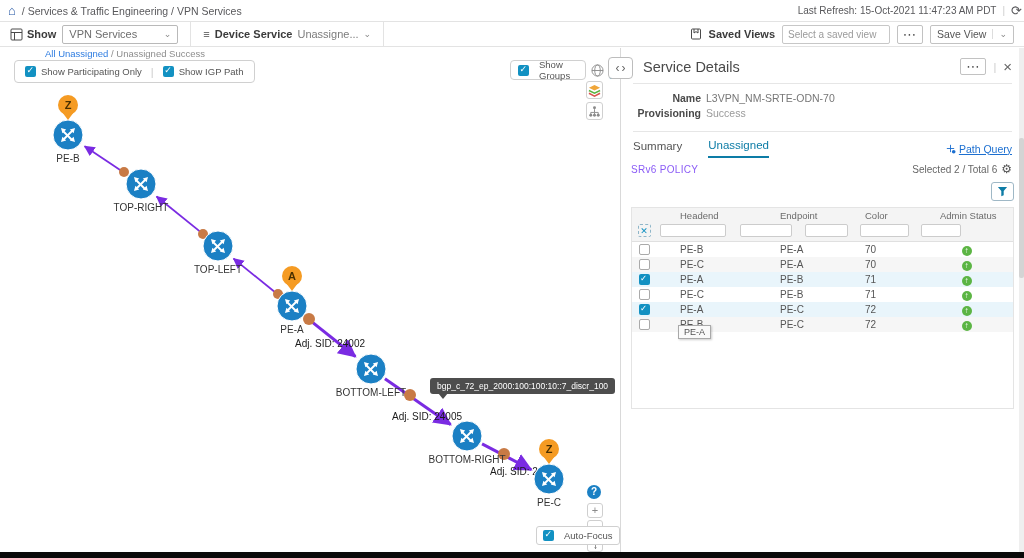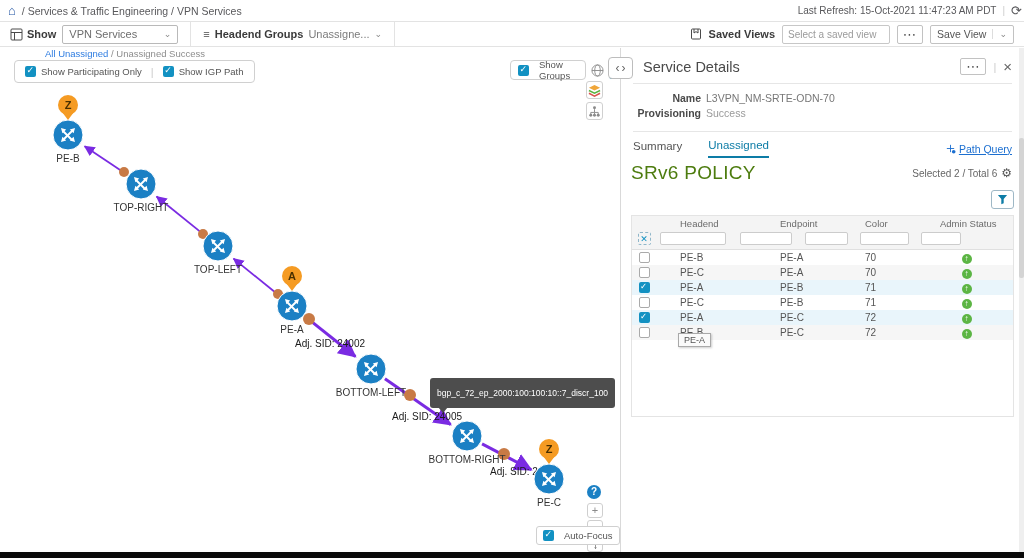--- a/index.html
+++ b/index.html
@@ -48,21 +48,21 @@
   .iconbtn.active { background:#0d7ca6; }
   .iconbtn.boxed { border:1px solid #d0d0d0; }
   .stackbtns { position:absolute; left:586px; top:33px; display:flex; flex-direction:column; gap:3px; }
 
   svg.topo { position:absolute; left:0; top:0; pointer-events:none; }
   .node { position:absolute; width:80px; text-align:center; transform:translate(-40px,-16px); }
   .node .circ { width:32px; height:32px; margin:0 auto; }
   .node .nlabel { font-size:10px; color:#333; margin-top:0px; white-space:nowrap; }
   .pin { position:absolute; left:50%; top:-24px; transform:translateX(-50%); width:20px; height:20px; background:#f59b23; border-radius:50% 50% 50% 50%; text-align:center; font-weight:bold; font-size:11px; color:#4a3000; line-height:20px; z-index:3; }
   .pin:after { content:""; position:absolute; left:50%; top:17px; transform:translateX(-50%); border:6px solid transparent; border-top:8px solid #f59b23; }
-  .map-tooltip { position:absolute; background:#4d4d4d; color:#fff; font-size:8.5px; padding:10px 7px; border-radius:3px; white-space:nowrap; z-index:5; }
+  .map-tooltip { position:absolute; background:#4d4d4d; color:#fff; font-size:8.5px; padding:3px 7px; border-radius:3px; white-space:nowrap; z-index:5; }
   .map-tooltip:after { content:""; position:absolute; left:8px; bottom:-5px; border:5px solid transparent; border-top:6px solid #4d4d4d; border-bottom:0; }
 
   .help-fab { position:absolute; left:587px; top:437px; width:14px; height:14px; border-radius:50%; background:#1b80c4; color:#fff; text-align:center; line-height:14px; font-size:10px; font-weight:bold; cursor:pointer; }
   .zoomstack { position:absolute; left:587px; top:455px; display:flex; flex-direction:column; gap:2px; }
   .zbtn { width:16px; height:15px; border:1px solid #cfcfcf; border-radius:3px; background:#fff; color:#8a8a8a; text-align:center; line-height:13px; font-size:11px; cursor:pointer; }
   .autofocus { position:absolute; left:536px; top:478px; border:1px solid #d0d0d0; border-radius:3px; height:19px; display:flex; align-items:center; padding:0 6px; background:#fff; }
 
   
   .panel { position:relative; width:404px; height:100%; border-left:1px solid #d9d9d9; background:#fff; }
   .collapse-btn { position:absolute; left:-13px; top:9px; width:25px; height:22px; background:#fff; border:1px solid #bdbdbd; border-radius:4px; display:flex; align-items:center; justify-content:center; gap:2px; color:#666; font-size:12px; cursor:pointer; z-index:4; }
@@ -73,21 +73,21 @@
   .fields { padding:8px 12px 9px; }
   .frow { display:flex; margin-bottom:3px; }
   .flabel { width:68px; text-align:right; font-weight:bold; color:#4a4a4a; font-size:10.5px; flex:0 0 auto; }
   .fval { margin-left:5px; font-size:10.5px; color:#777; }
   .fval.dim { color:#9a9a9a; }
   .tabs { display:flex; align-items:center; border-top:1px solid #e6e6e6; margin:0 12px; padding-top:7px; }
   .tab { font-size:11.5px; color:#555; margin-right:26px; padding-bottom:5px; cursor:pointer; }
   .tab.active { color:#0d7ca6; border-bottom:2px solid #0d7ca6; }
   .pathq { margin-left:auto; color:#1c6fd0; font-size:10.5px; display:flex; align-items:center; gap:3px; cursor:pointer;text-decoration:underline; }
   .sect { display:flex; align-items:center; padding:4px 12px 0 10px; }
-  .sect-title { font-size:19px; color:#4d7c0f; letter-spacing:0.3px; }
+  .sect-title { font-size:10px; color:#8b5cf6; letter-spacing:0.3px; }
   .sect .right { margin-left:auto; display:flex; align-items:center; gap:4px; font-size:10px; color:#666; }
   .gear { color:#555; font-size:12px; cursor:pointer; }
   .filterrow { display:flex; justify-content:flex-end; padding:6px 10px 4px; }
   .filterbtn { width:23px; height:19px; border:1px solid #9fb8c6; border-radius:3px; background:#fff; display:flex; align-items:center; justify-content:center; cursor:pointer; }
 
   .twrap { position:relative; margin:2px 10px 0 10px; border:1px solid #e4e4e4; height:202px; background:#fff; }
   .thead { background:#f4f4f4; border-bottom:1px solid #e0e0e0; }
   .hrow, .trow { display:flex; align-items:center;gap:20px; }
   .hrow { height:15px; }
   .hrow2 { height:18px; display:flex; align-items:center; padding-bottom:3px; }
@@ -138,21 +138,21 @@
       <line x1="1" y1="4.5" x2="12" y2="4.5" stroke="#4a4a4a"></line>
       <line x1="4.5" y1="4.5" x2="4.5" y2="12" stroke="#4a4a4a"></line>
     </svg>
     <span class="lblb">Show</span>
     <div class="selectbox">
       <span>VPN Services</span>
       <span class="chev">⌄</span>
     </div>
     <div class="tb-sec">
       <span style="color:#4a4a4a">≡</span>
-      <span class="lblb">Headend Groups</span>
+      <span class="lblb">Device Service</span>
       <span class="muted">Unassigne...</span>
       <span class="chev" style="color:#888;font-size:9px">⌄</span>
     </div>
     <div class="right">
       <svg width="12" height="12" viewBox="0 0 12 12">
         <rect x="1.5" y="1" width="9" height="10" rx="1" fill="none" stroke="#4a4a4a"></rect>
         <path d="M4 1 v4 l2-1.4 L8 5 V1" fill="none" stroke="#4a4a4a"></path>
       </svg>
       <span class="lblb">Saved Views</span>
       <input class="sv-input" placeholder="Select a saved view" style="">

